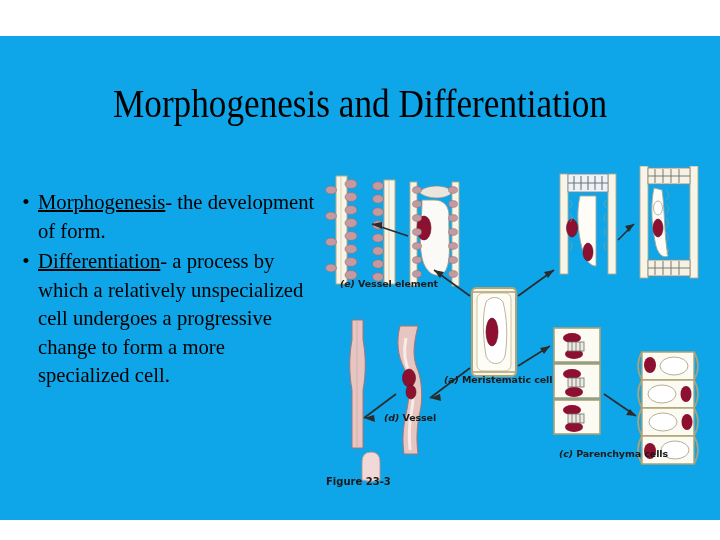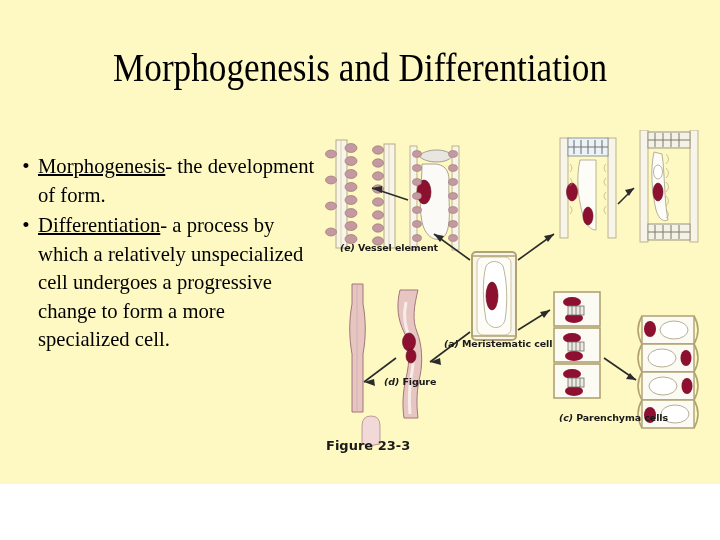--- a/index.html
+++ b/index.html
@@ -4,23 +4,24 @@
 <style>
   html, body {
     margin: 0;
     padding: 0;
     background: #ffffff;
   }
   #slide {
     position: relative;
     width: 720px;
     height: 484px;
-    background: #fef9c3;
+    background: #0ea5e9;
     overflow: hidden;
     font-family: "Liberation Serif", "DejaVu Serif", serif;
+    margin-top: 36px;
   }
 
   
   #slide-title {
     position: absolute;
     left: 30px;
     top: 44px;
     width: 660px;
     text-align: center;
     font-family: "Liberation Serif", "DejaVu Serif", serif;
@@ -95,21 +96,21 @@
 
   #fig-caption {
     position: absolute;
     left: 4px;
     top: 312px;
     width: 210px;
     font-family: "DejaVu Sans", "Liberation Sans", sans-serif;
     color: #1a1a1a;
   }
   #fig-caption .cap-line1 {
-    font-size: 13px;
+    font-size: 10px;
     font-weight: bold;
     line-height: 8.6px;
   }
   #fig-caption .cap-line2 {
     font-size: 7.2px;
     font-weight: bold;
     font-style: italic;
     line-height: 8.6px;
   }
   #fig-caption .cap-line3 {
@@ -371,21 +372,21 @@
     </div>
 
 
     <div class="fig-label lbl-a">
       <span class="ital">(a)</span>
       <span>Meristematic cell</span>
     </div>
 
     <div class="fig-label lbl-d">
       <span class="ital">(d)</span>
-      <span>Figure</span>
+      <span>Vessel</span>
     </div>
 
     <div class="fig-label lbl-c">
       <span class="ital">(c)</span>
       <span>Parenchyma cells</span>
     </div>
 
     <div id="fig-caption">
       <div class="cap-line1">Figure 23-3</div>
     </div>

